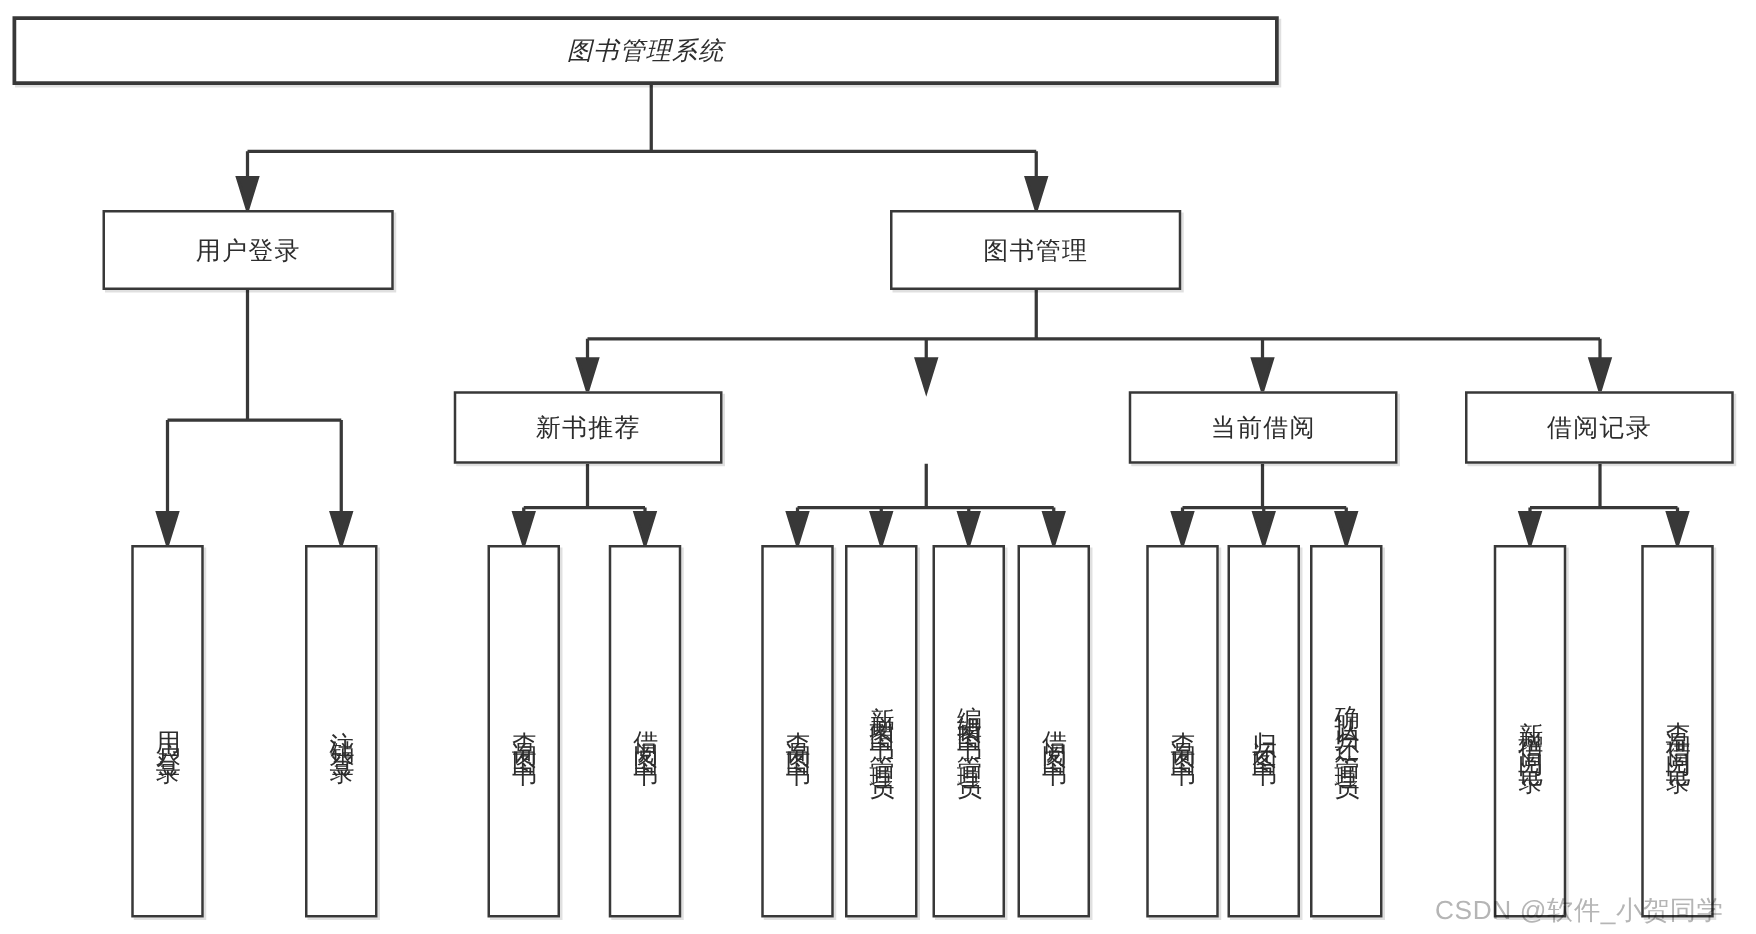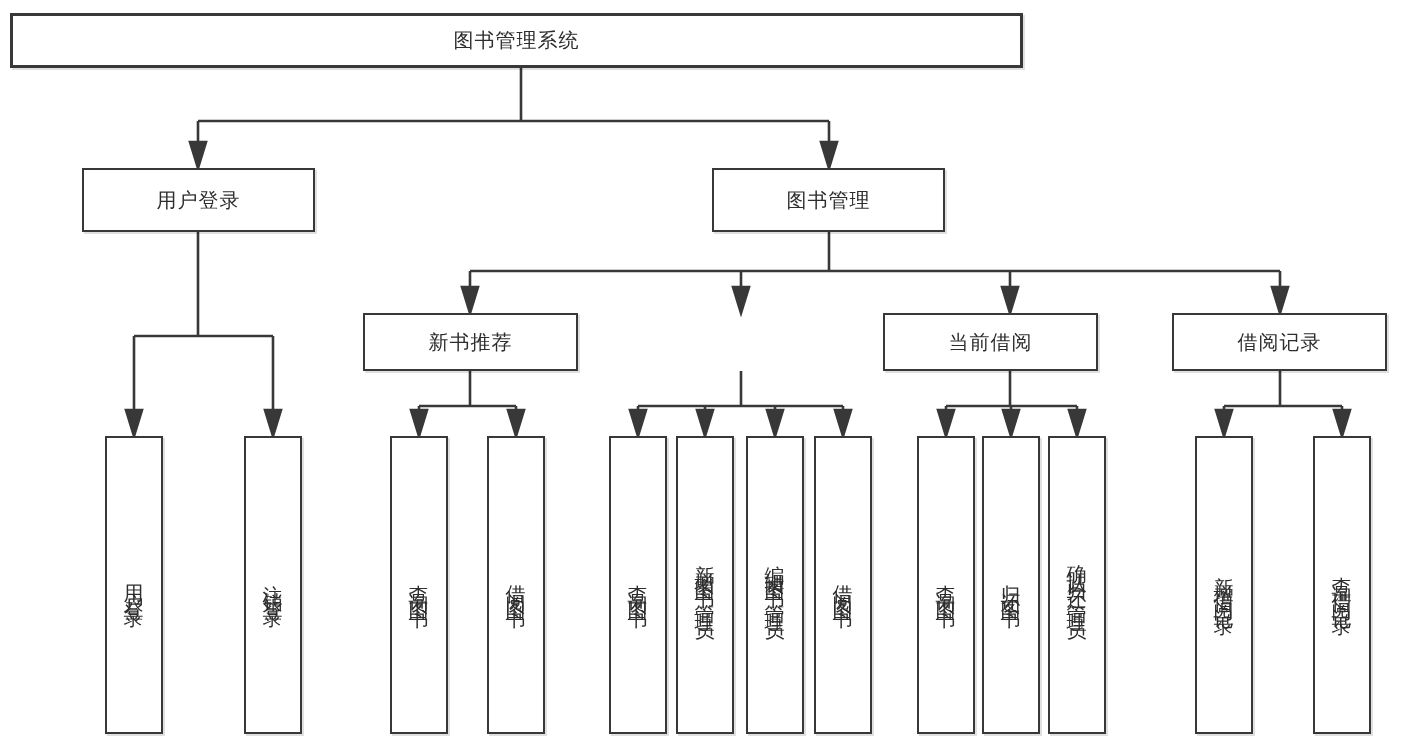--- a/index.html
+++ b/index.html
@@ -117,27 +117,27 @@
       </g>
 
       <g>
         <path fill="none" d="M1280 371 V406 M1224 406 H1342 M1224 406 V418 M1342 406 V418"></path>
         <polygon points="1216,410 1232,410 1224,436"></polygon>
         <polygon points="1334,410 1350,410 1342,436"></polygon>
       </g>
     </g>
   </svg>
 
-  <div class="node root" style="left:10px; top:13px; width:1013px; height:55px;">图书管理系统</div>
+  <div class="node root" style="left:10px; top:13px; width:1013px; height:55px;font-style:italic;">图书管理系统</div>
 
   <div class="node" style="left:82px; top:168px; width:233px; height:64px;">用户登录</div>
   <div class="node" style="left:712px; top:168px; width:233px; height:64px;">图书管理</div>
 
   <div class="node" style="left:363px; top:313px; width:215px; height:58px;">新书推荐</div>
-  <div class="node" style="left:883px; top:313px; width:215px; height:58px;">当前借阅</div>
+  <div class="node" style="left:903px; top:313px; width:215px; height:58px;">当前借阅</div>
   <div class="node" style="left:1172px; top:313px; width:215px; height:58px;">借阅记录</div>
 
   <div class="leaf" style="left:105px; top:436px;">
     <span>用户登录</span>
   </div>
   <div class="leaf" style="left:244px; top:436px;">
     <span>注销登录</span>
   </div>
 
   <div class="leaf" style="left:390px; top:436px;">
@@ -170,14 +170,15 @@
     <span>确认归还（管理员）</span>
   </div>
 
   <div class="leaf" style="left:1195px; top:436px;">
     <span>新增借阅记录</span>
   </div>
   <div class="leaf" style="left:1313px; top:436px;">
     <span>查询借阅记录</span>
   </div>
 
+  <div class="watermark">CSDN @软件_小贺同学</div>
 
 </div>
 
 </body></html>

